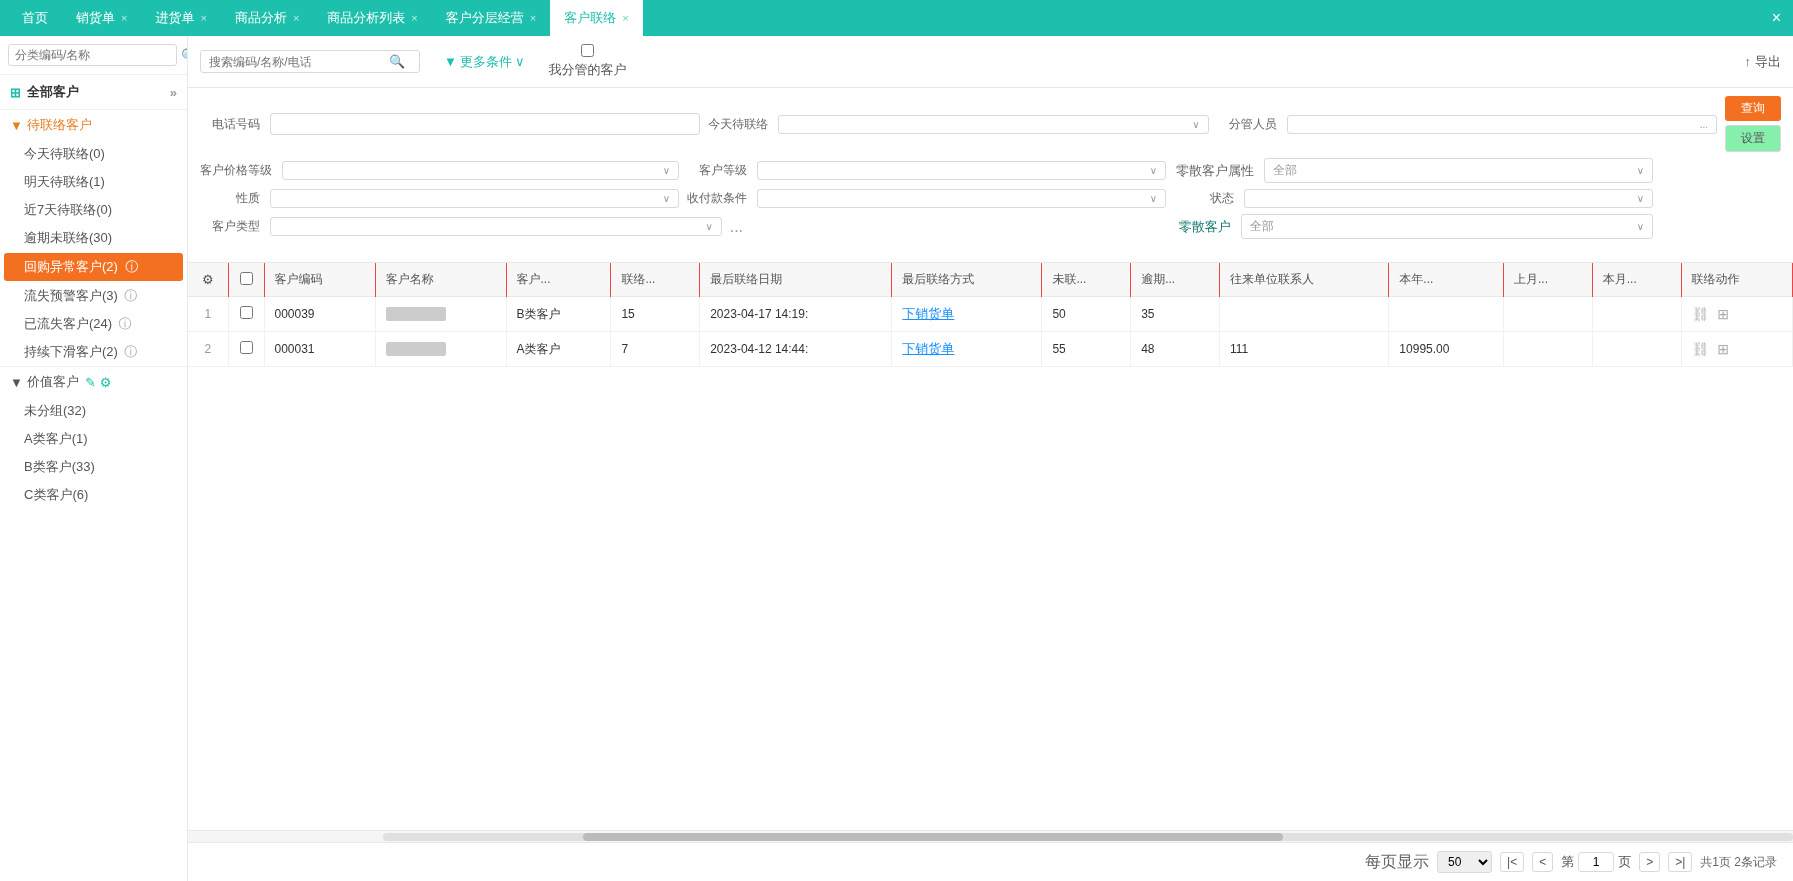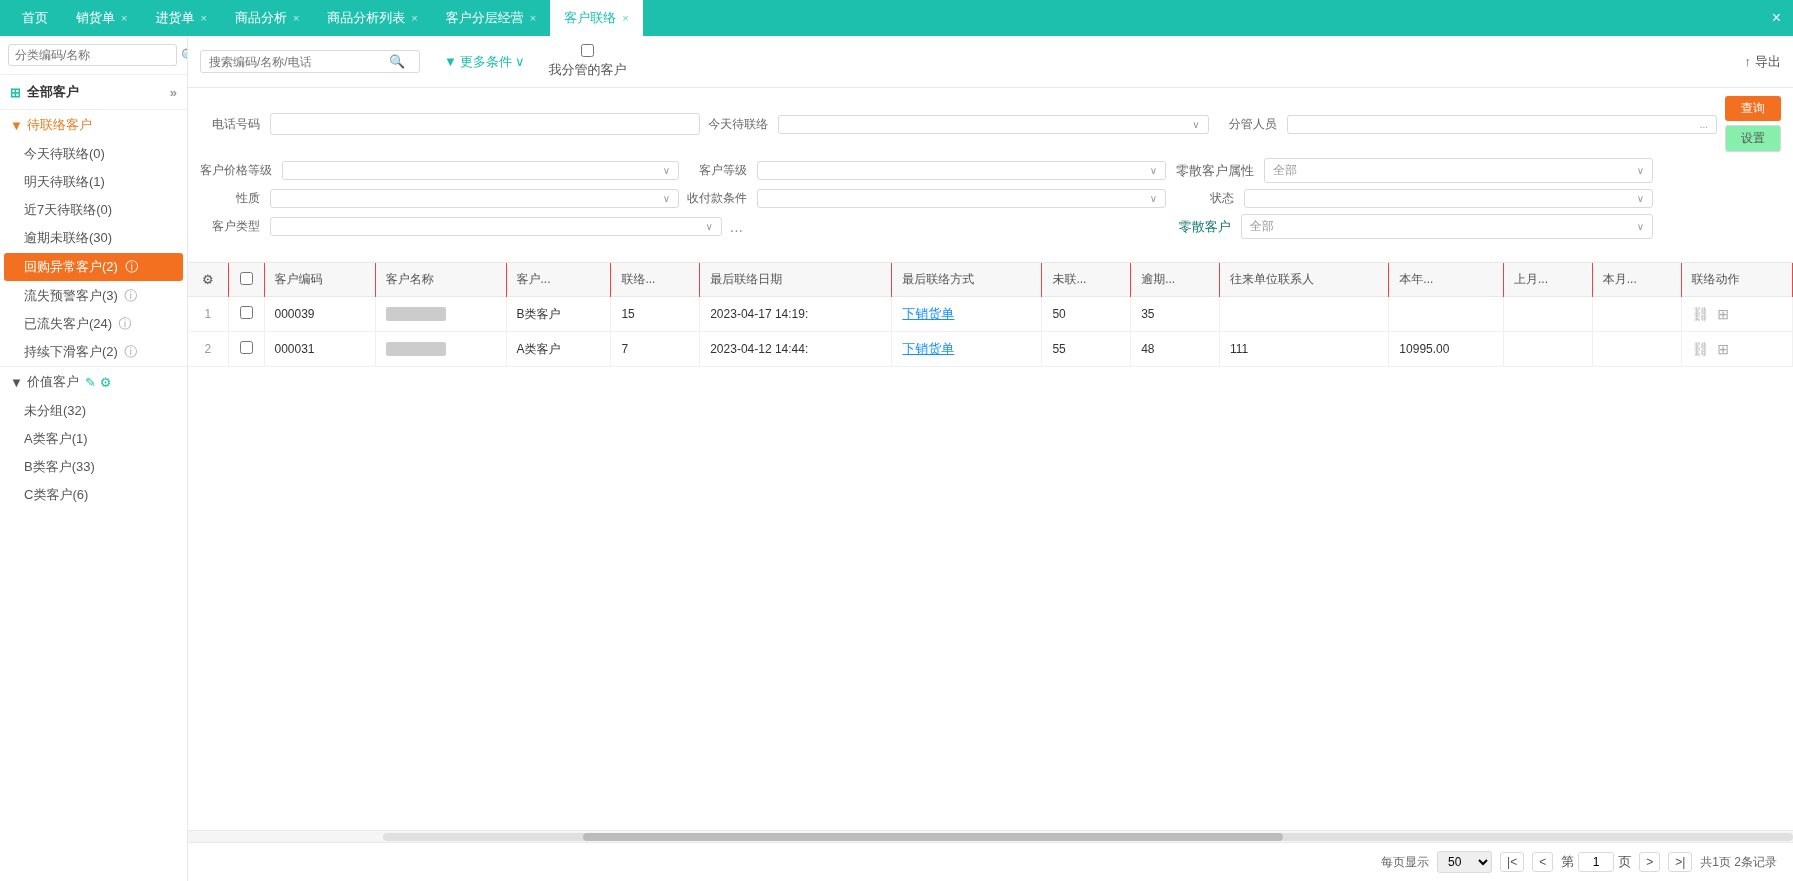--- a/index.html
+++ b/index.html
@@ -349,21 +349,21 @@
     
     .pagination-bar {
       background: #fff;
       border-top: 1px solid #e8e8e8;
       padding: 8px 16px;
       display: flex;
       align-items: center;
       justify-content: flex-end;
       gap: 8px;
     }
-    .pagination-label { color: #666; font-size: 12px; }
+    .pagination-label { color: #666; font-size: 16px; }
     .pagination-select {
       border: 1px solid #d9d9d9;
       border-radius: 3px;
       padding: 2px 6px;
       font-size: 12px;
       cursor: pointer;
     }
     .pagination-btn {
       background: none;
       border: 1px solid #d9d9d9;

